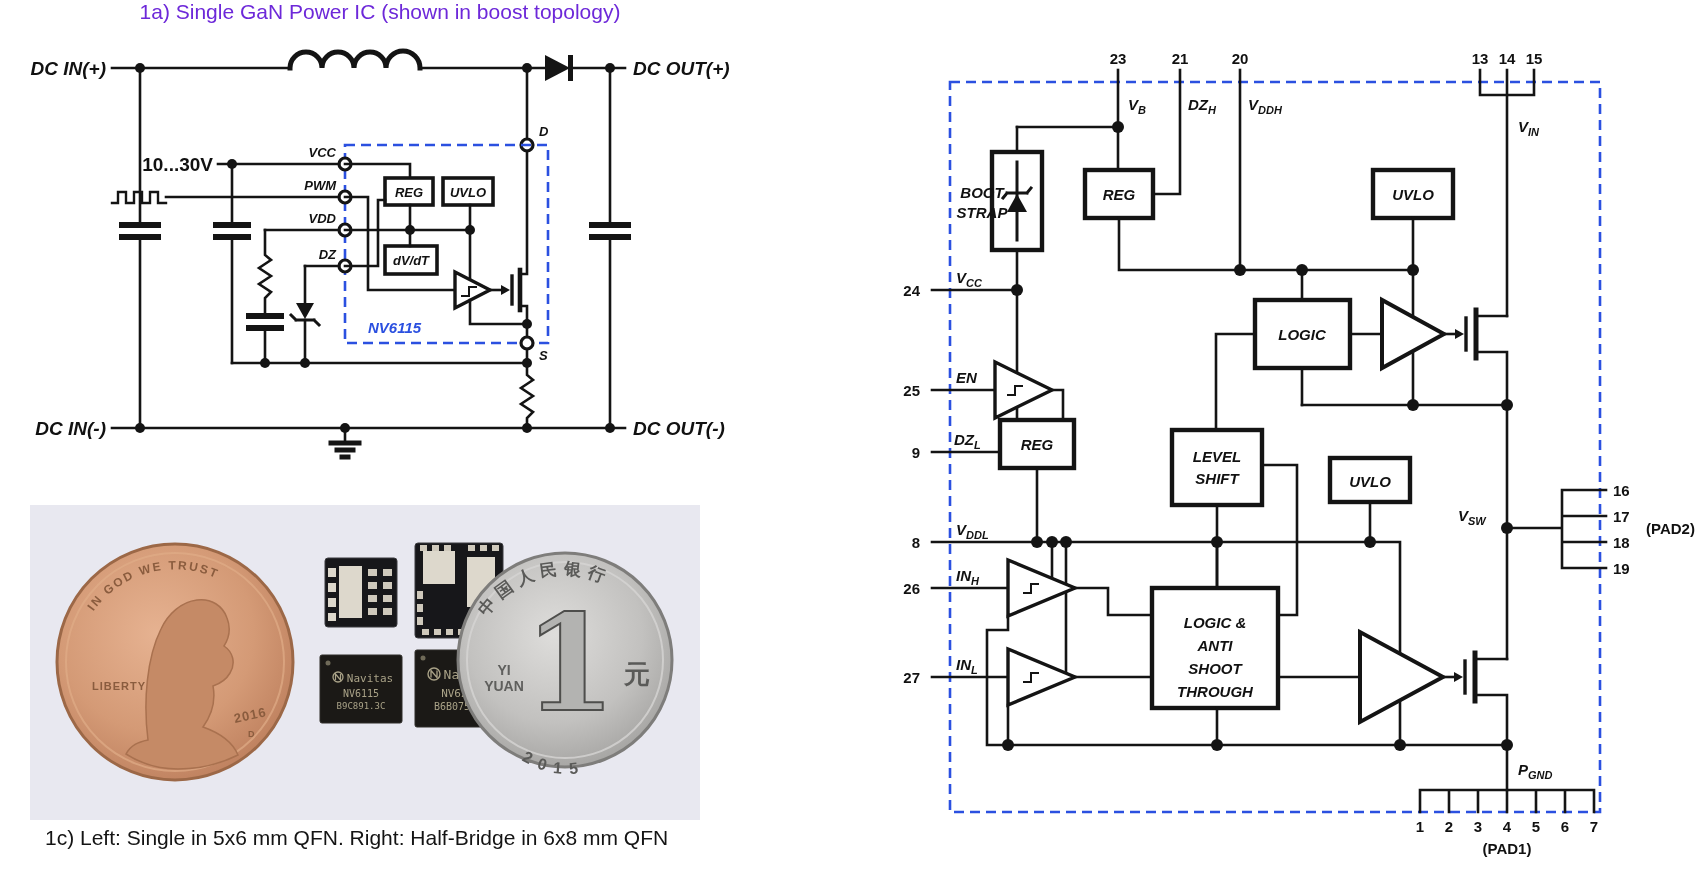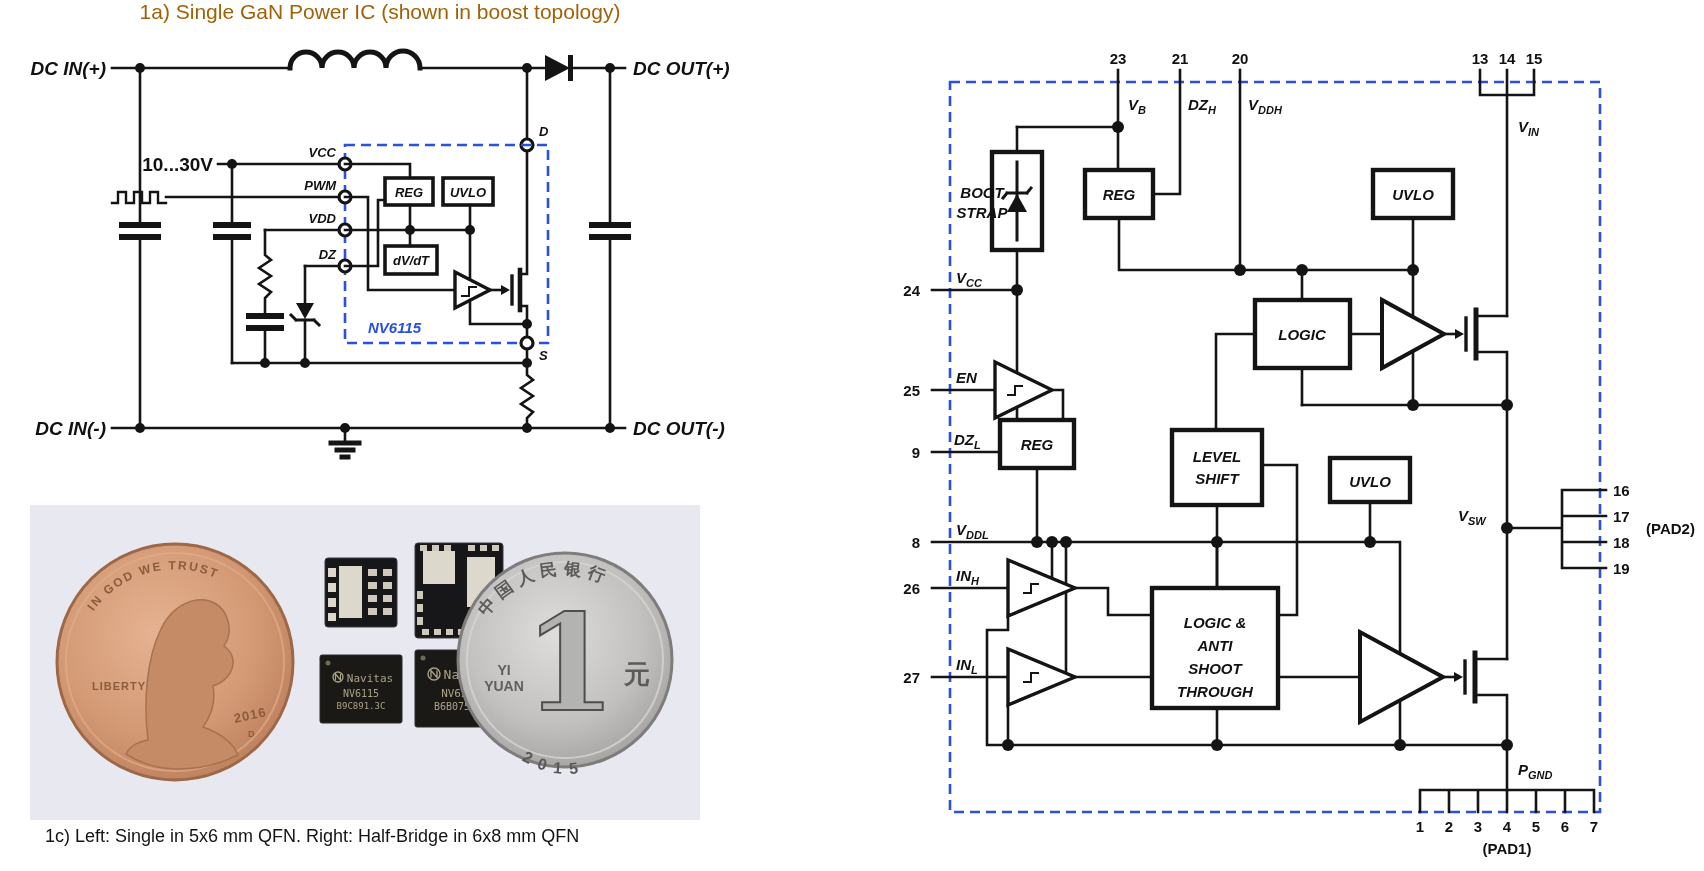--- a/index.html
+++ b/index.html
@@ -1,19 +1,19 @@
 <!DOCTYPE html>
 <html><head>
 <meta charset="utf-8">
 <style>
   html,body{margin:0;padding:0;background:#fff;}
   #page{position:relative;width:1704px;height:871px;background:#ffffff;overflow:hidden;
         font-family:"Liberation Sans",sans-serif;}
-  .fig-title{position:absolute;text-align:center;font-size:21px;color:#a16207;}
-  .caption{position:absolute;font-size:18px;color:#141414;}
+  .fig-title{position:absolute;text-align:center;font-size:21px;color:#6d28d9;}
+  .caption{position:absolute;font-size:21px;color:#141414;}
   
   .w{stroke:#141414;stroke-width:2.6;fill:none;stroke-linecap:square;}
   .blk{fill:#fff;stroke:#141414;stroke-width:3.6;}
   .blk4{fill:#fff;stroke:#141414;stroke-width:4.4;}
   .tri{fill:#fff;stroke:#141414;stroke-width:3.4;stroke-linejoin:miter;}
   .dot{fill:#141414;stroke:none;}
   .pinc{fill:#fff;stroke:#141414;stroke-width:3.2;}
   .dash{stroke:#2b50e0;stroke-width:2.6;stroke-dasharray:10 6;fill:none;}
   .arr{fill:#141414;stroke:none;}
   

